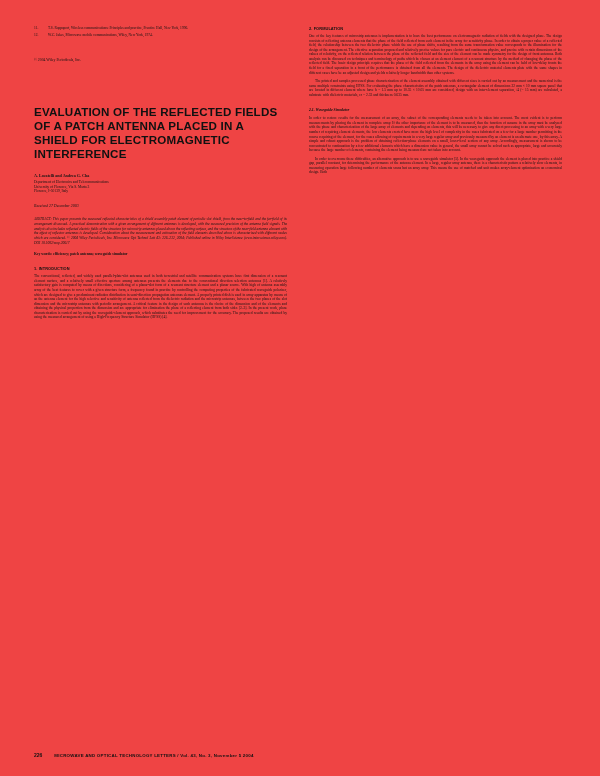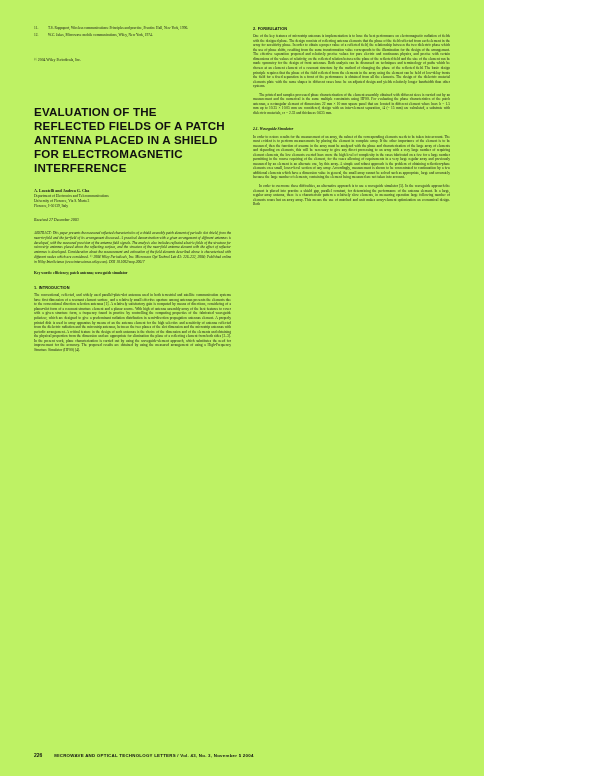--- a/index.html
+++ b/index.html
@@ -8,23 +8,23 @@
     background: #ffffff;
   }
   body {
     width: 600px;
     height: 776px;
     overflow: hidden;
     font-family: "Liberation Serif", serif;
   }
   .page {
     position: relative;
-    width: 484px;
+    width: 600px;
     height: 776px;
-    background: #bef264;
+    background: #ef4444;
     box-sizing: border-box;
     padding: 26px 34px 22px 34px;
   }
   .columns {
     display: flex;
     gap: 22px;
     height: 100%;
   }
   .col {
     width: 253px;

